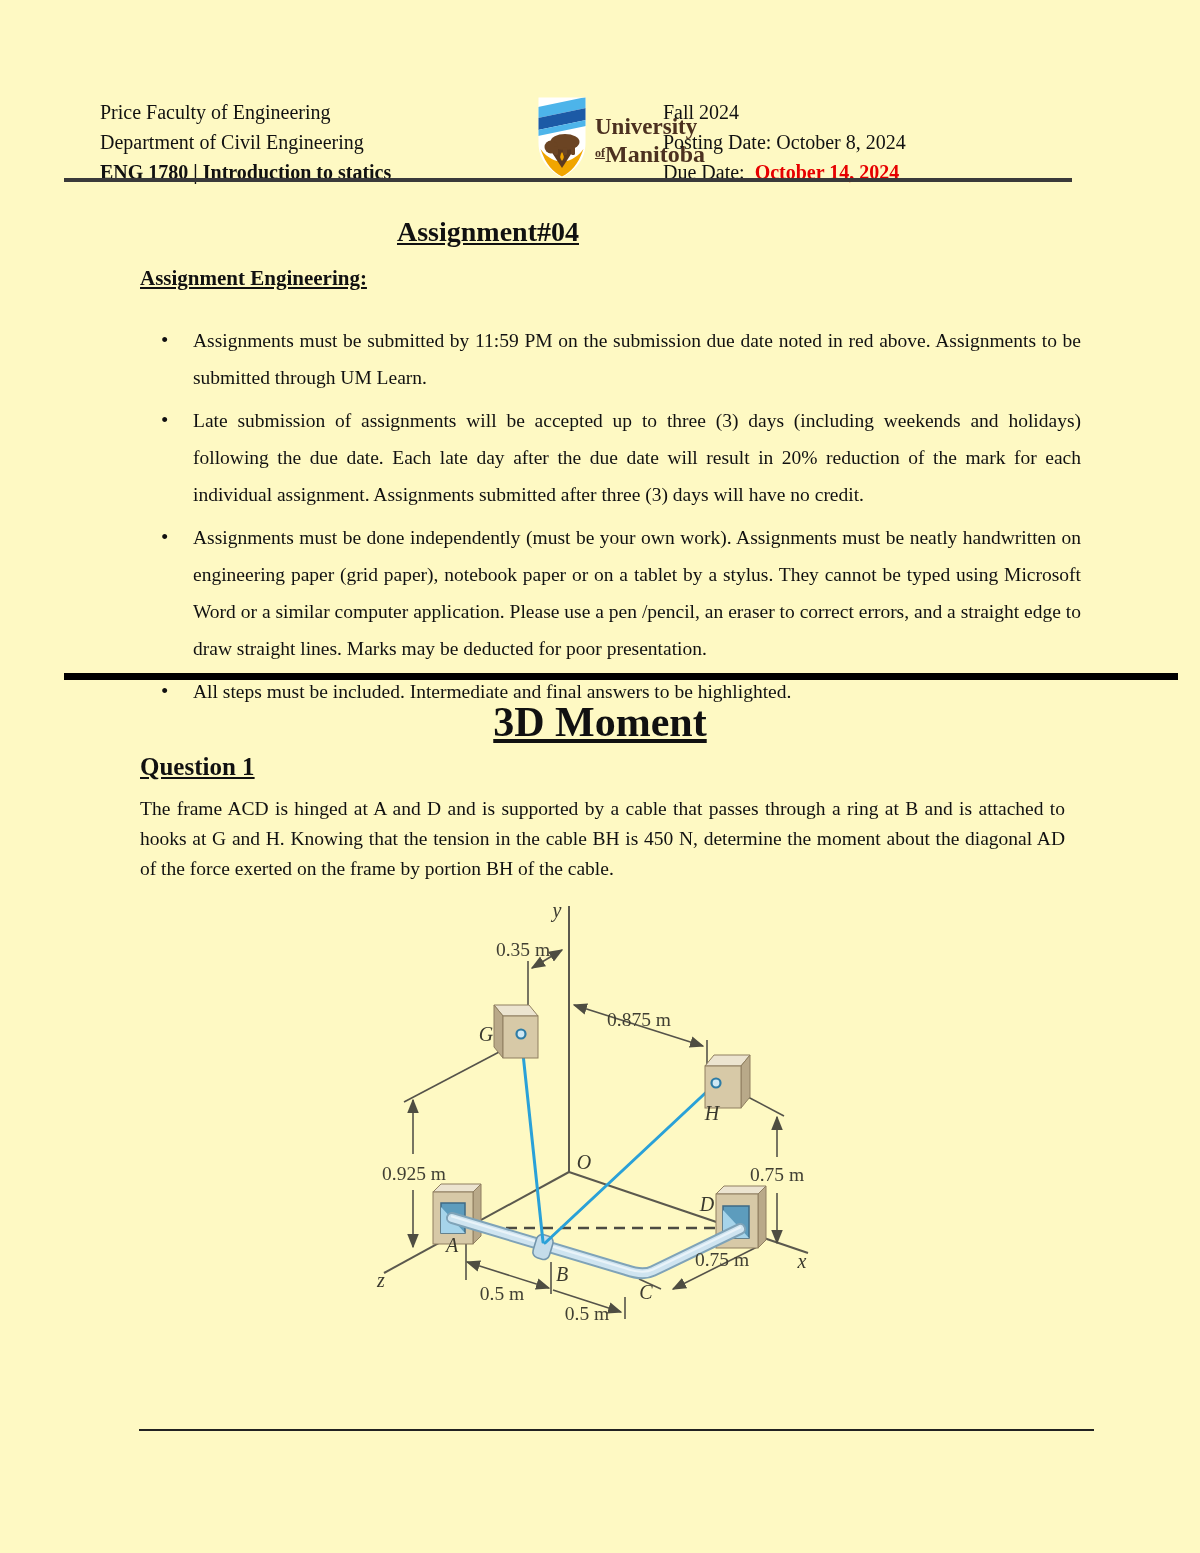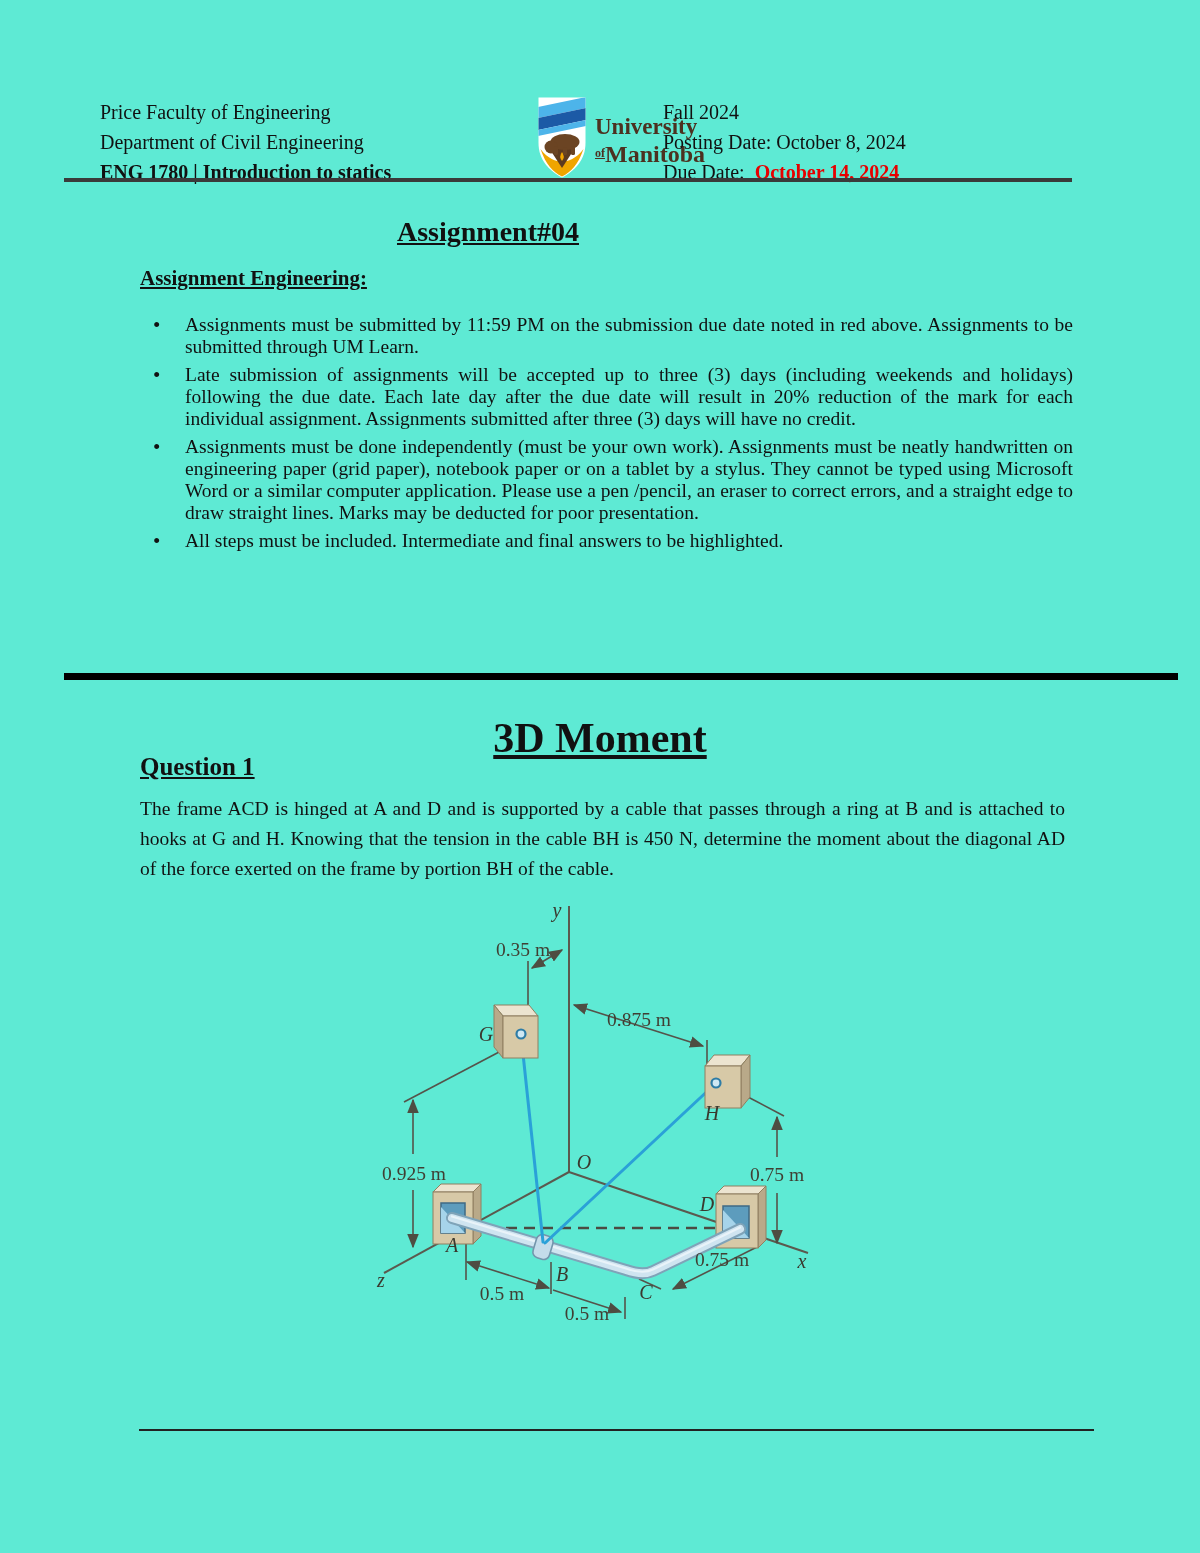--- a/index.html
+++ b/index.html
@@ -1,42 +1,42 @@
 <!DOCTYPE html>
 <html><head>
 <meta charset="utf-8">
 <style>
   html,body{margin:0;padding:0;background:#888;}
   .page{
-    position:relative; width:1200px; height:1553px; background:#5eead4;
+    position:relative; width:1200px; height:1553px; background:#fef9c3;
     font-family:"Liberation Serif", serif; color:#111; margin:0 auto; overflow:hidden;
   }
   
   .hdr-left{position:absolute; left:100px; top:97px; font-size:20px; line-height:30px;}
   .hdr-left .l3{font-weight:bold;}
   .hdr-right{position:absolute; top:97px; left:663px; width:400px; text-align:left; font-size:20px; line-height:30px;}
   .due-date{color:#e60000; font-weight:bold;}
   .hdr-rule{position:absolute; left:64px; top:178px; width:1008px; height:4px; background:#3a3a3a;}
   
   .logo{position:absolute; left:538px; top:96px; width:190px; height:84px;}
   .logo svg{position:absolute; left:0; top:1px;}
   .logo-text{position:absolute; left:57px; top:18px; color:#4c3120; font-weight:bold; line-height:26px; white-space:nowrap;}
   .logo-text .l1{font-size:23px;}
   .logo-text .l2{font-size:24px;}
   .logo-text .of{font-size:12px; text-decoration:underline; vertical-align:5px;}
   
   .doc-title{position:absolute; left:0; top:216px; width:976px; text-align:center;
     font-size:28px; font-weight:bold; text-decoration:underline;}
   .guide-head{position:absolute; left:140px; top:266px; font-size:21px; font-weight:bold; text-decoration:underline;}
-  .bullets{position:absolute; left:140px; top:306px; width:925px; margin:8px; padding:0; list-style:none;
-    font-size:19.5px; line-height:22px;}
+  .bullets{position:absolute; left:140px; top:306px; width:925px; margin:16px; padding:0; list-style:none;
+    font-size:19.5px; line-height:37px;}
   .bullets li{position:relative; padding-left:37px; text-align:justify; margin-bottom:6px;}
   .bullets li::before{content:"\2022"; position:absolute; left:5px; font-size:21px;}
   .thick-rule{position:absolute; left:64px; top:673px; width:1114px; height:7px; background:#000;}
-  .section-title{position:absolute; left:0; top:714px; width:1200px; text-align:center;
+  .section-title{position:absolute; left:0; top:698px; width:1200px; text-align:center;
     font-size:42px; font-weight:bold; text-decoration:underline;}
   .q-head{position:absolute; left:140px; top:753px; font-size:25px; font-weight:bold; text-decoration:underline;}
   .q-text{position:absolute; left:140px; top:794px; width:925px; font-size:19.5px; line-height:30px; text-align:justify;}
   
   .figure{position:absolute; left:370px; top:888px; width:470px; height:462px;}
   .figure text{font-family:"Liberation Serif", serif;}
   .dimlab{font-size:19.5px; fill:#403f33;}
   .ptlab{font-size:20px; font-style:italic; fill:#3a392e;}
   
   .ftr-rule{position:absolute; left:139px; top:1429px; width:955px; height:2px; background:#222;}

